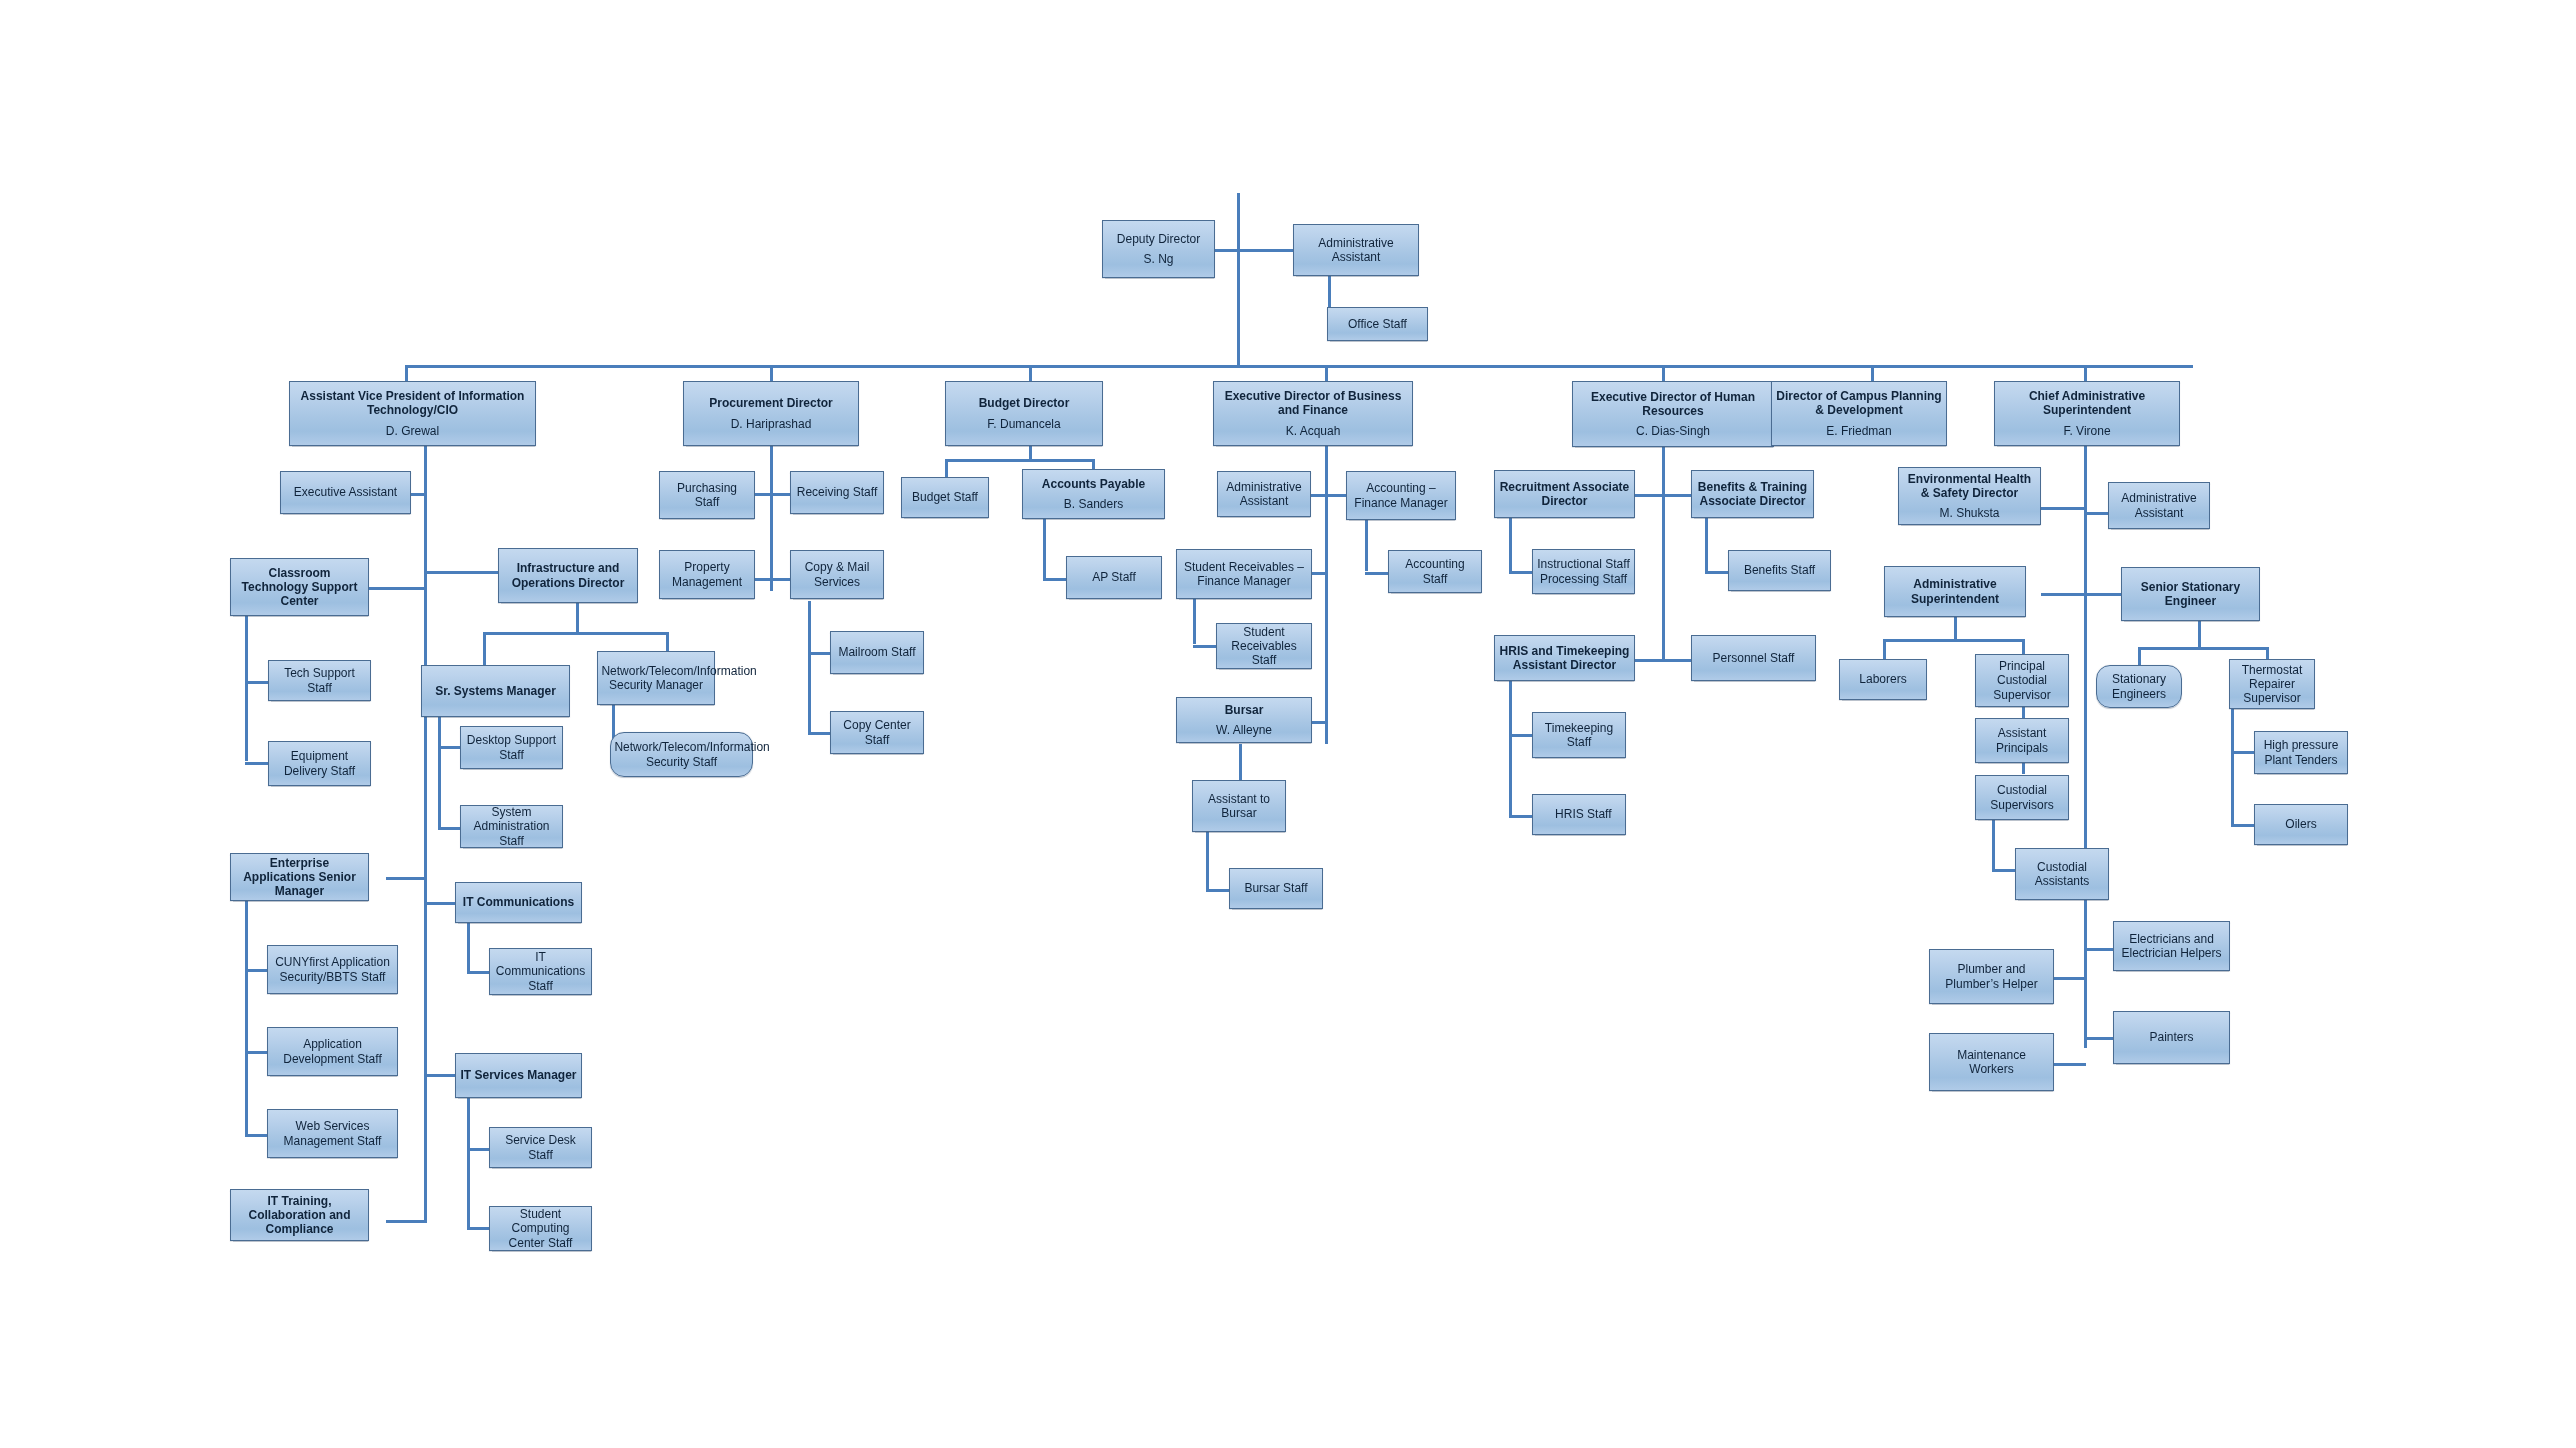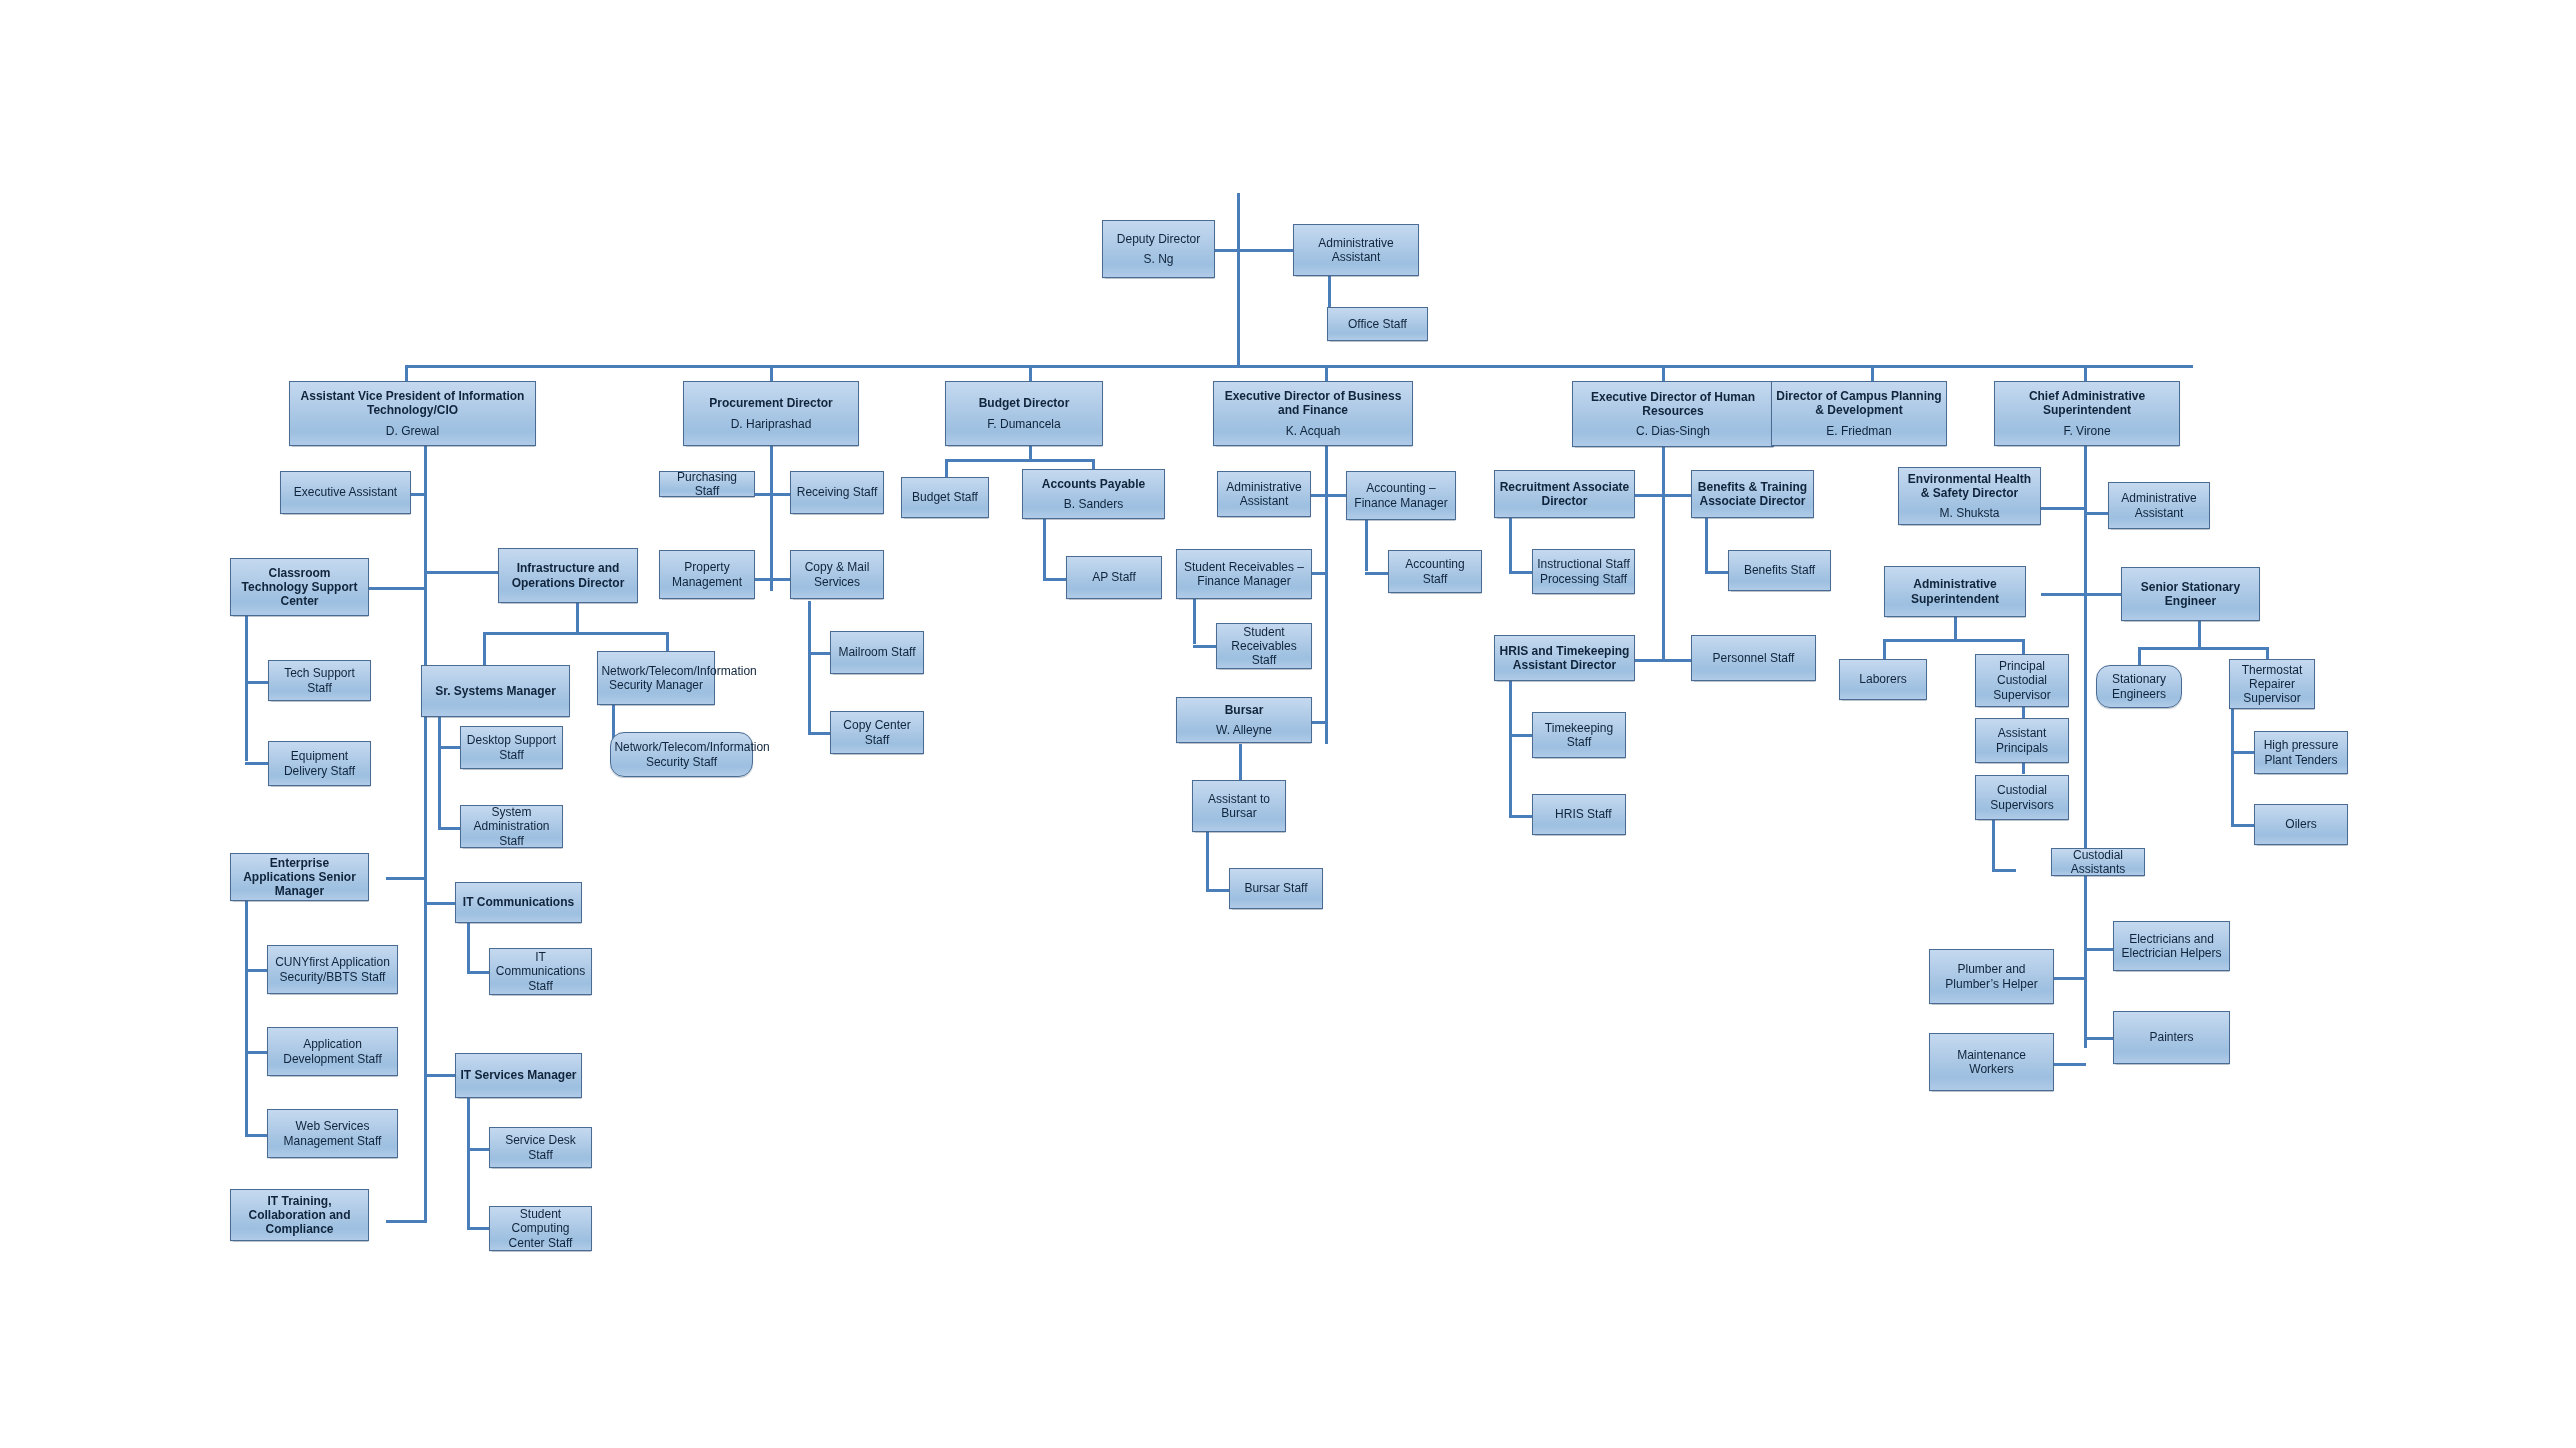--- a/index.html
+++ b/index.html
@@ -326,21 +326,21 @@
   </div>
 
   <div class="node fs14" style="left:489px; top:1127px; width:103px; height:41px;">
     <span class="t">Service Desk Staff</span>
   </div>
 
   <div class="node fs14" style="left:489px; top:1206px; width:103px; height:45px;">
     <span class="t">Student Computing Center Staff</span>
   </div>
 
-  <div class="node fs14" style="left:659px; top:471px; width:96px; height:26px;text-align:center;">
+  <div class="node fs14" style="left:659px; top:471px; width:96px; height:48px;text-align:center;">
     <span class="t">Purchasing Staff</span>
   </div>
 
   <div class="node fs14" style="left:790px; top:471px; width:94px; height:43px;">
     <span class="t">Receiving Staff</span>
   </div>
 
   <div class="node fs14" style="left:659px; top:550px; width:96px; height:49px;">
     <span class="t">Property Management</span>
   </div>
@@ -457,21 +457,21 @@
   </div>
 
   <div class="node fs14" style="left:1975px; top:718px; width:94px; height:45px;">
     <span class="t">Assistant Principals</span>
   </div>
 
   <div class="node fs14" style="left:1975px; top:775px; width:94px; height:45px;">
     <span class="t">Custodial Supervisors</span>
   </div>
 
-  <div class="node fs14" style="left:2015px; top:848px; width:94px; height:28px;margin-left:36px;">
+  <div class="node fs14" style="left:2015px; top:848px; width:94px; height:52px;">
     <span class="t">Custodial Assistants</span>
   </div>
 
   <div class="node fs14" style="left:2121px; top:567px; width:139px; height:54px;">
     <span class="t title">Senior Stationary Engineer</span>
   </div>
 
   <div class="node fs14" style="left:2096px; top:665px; width:86px; height:43px;border-radius:14px;">
     <span class="t">Stationary Engineers</span>
   </div>

